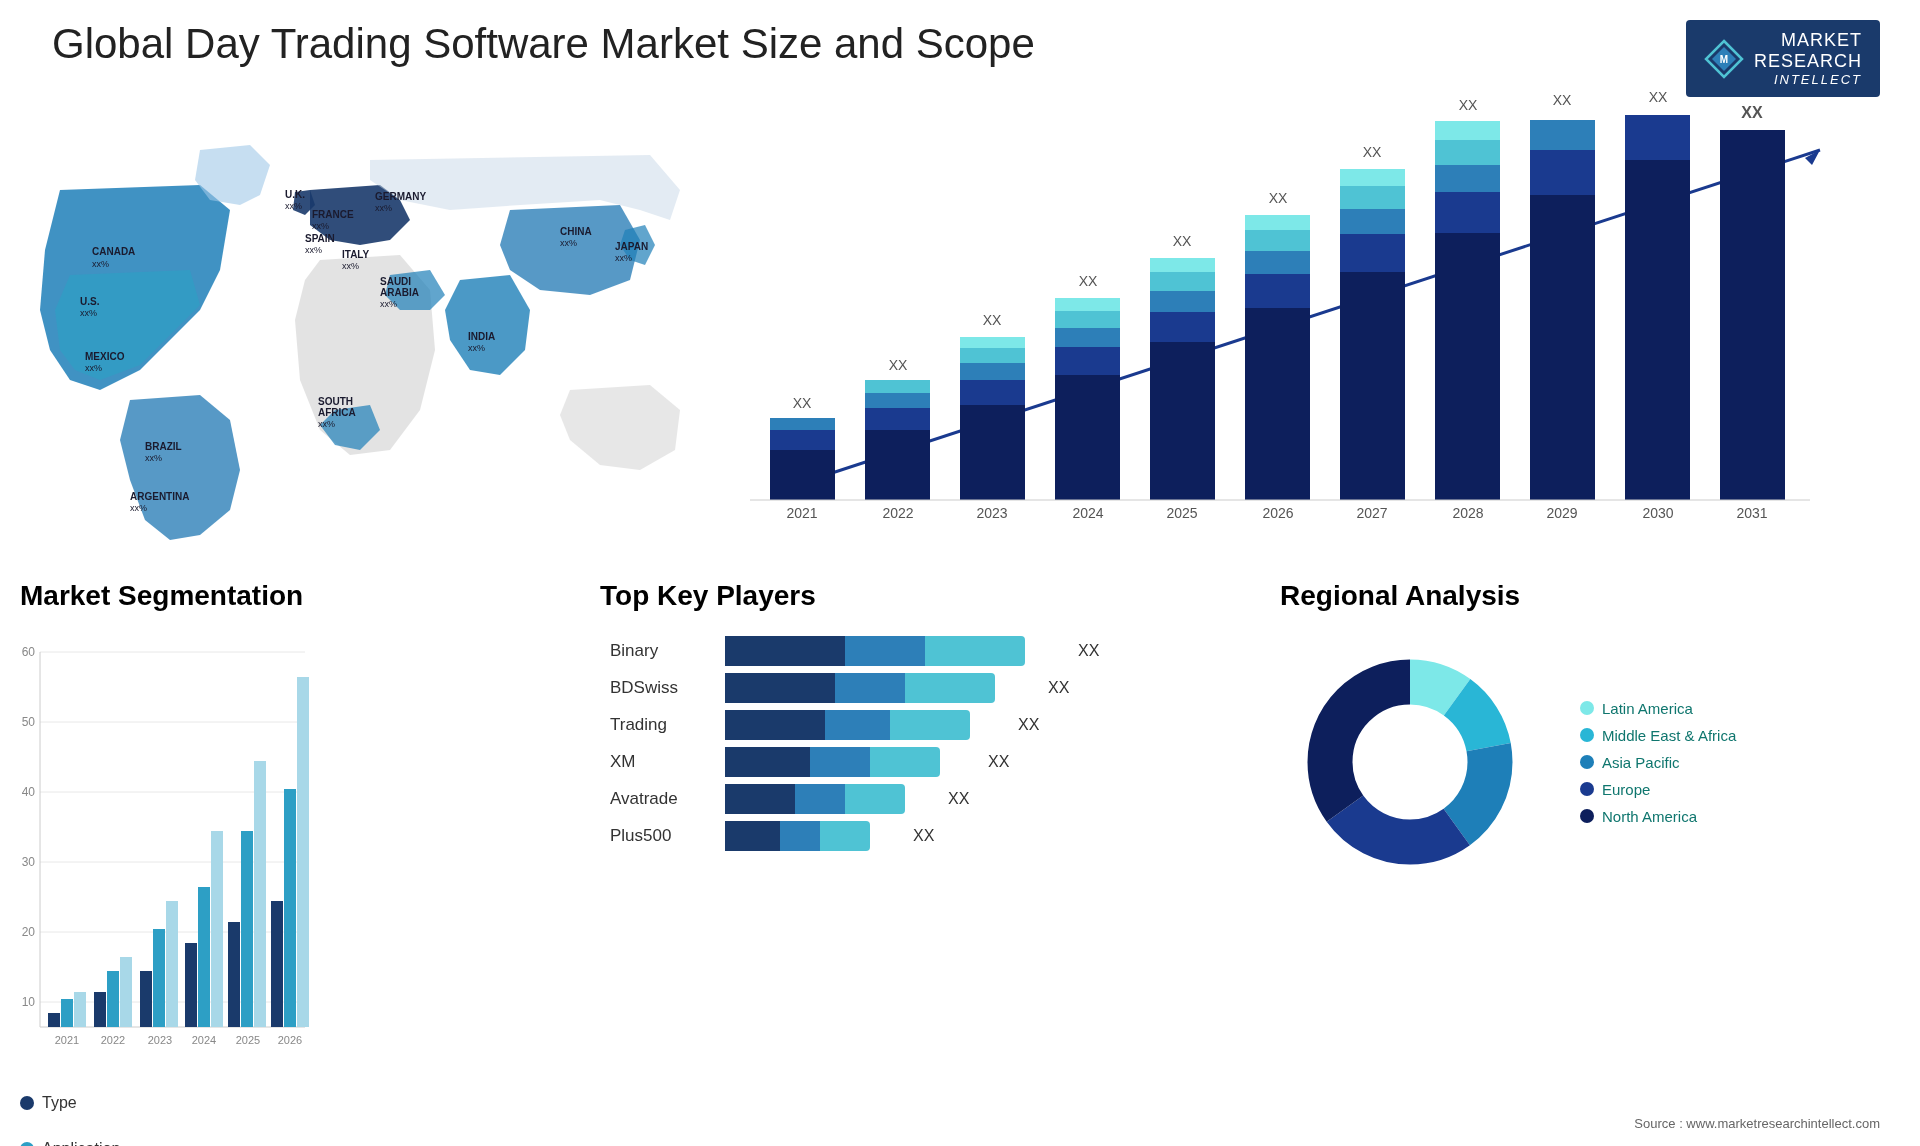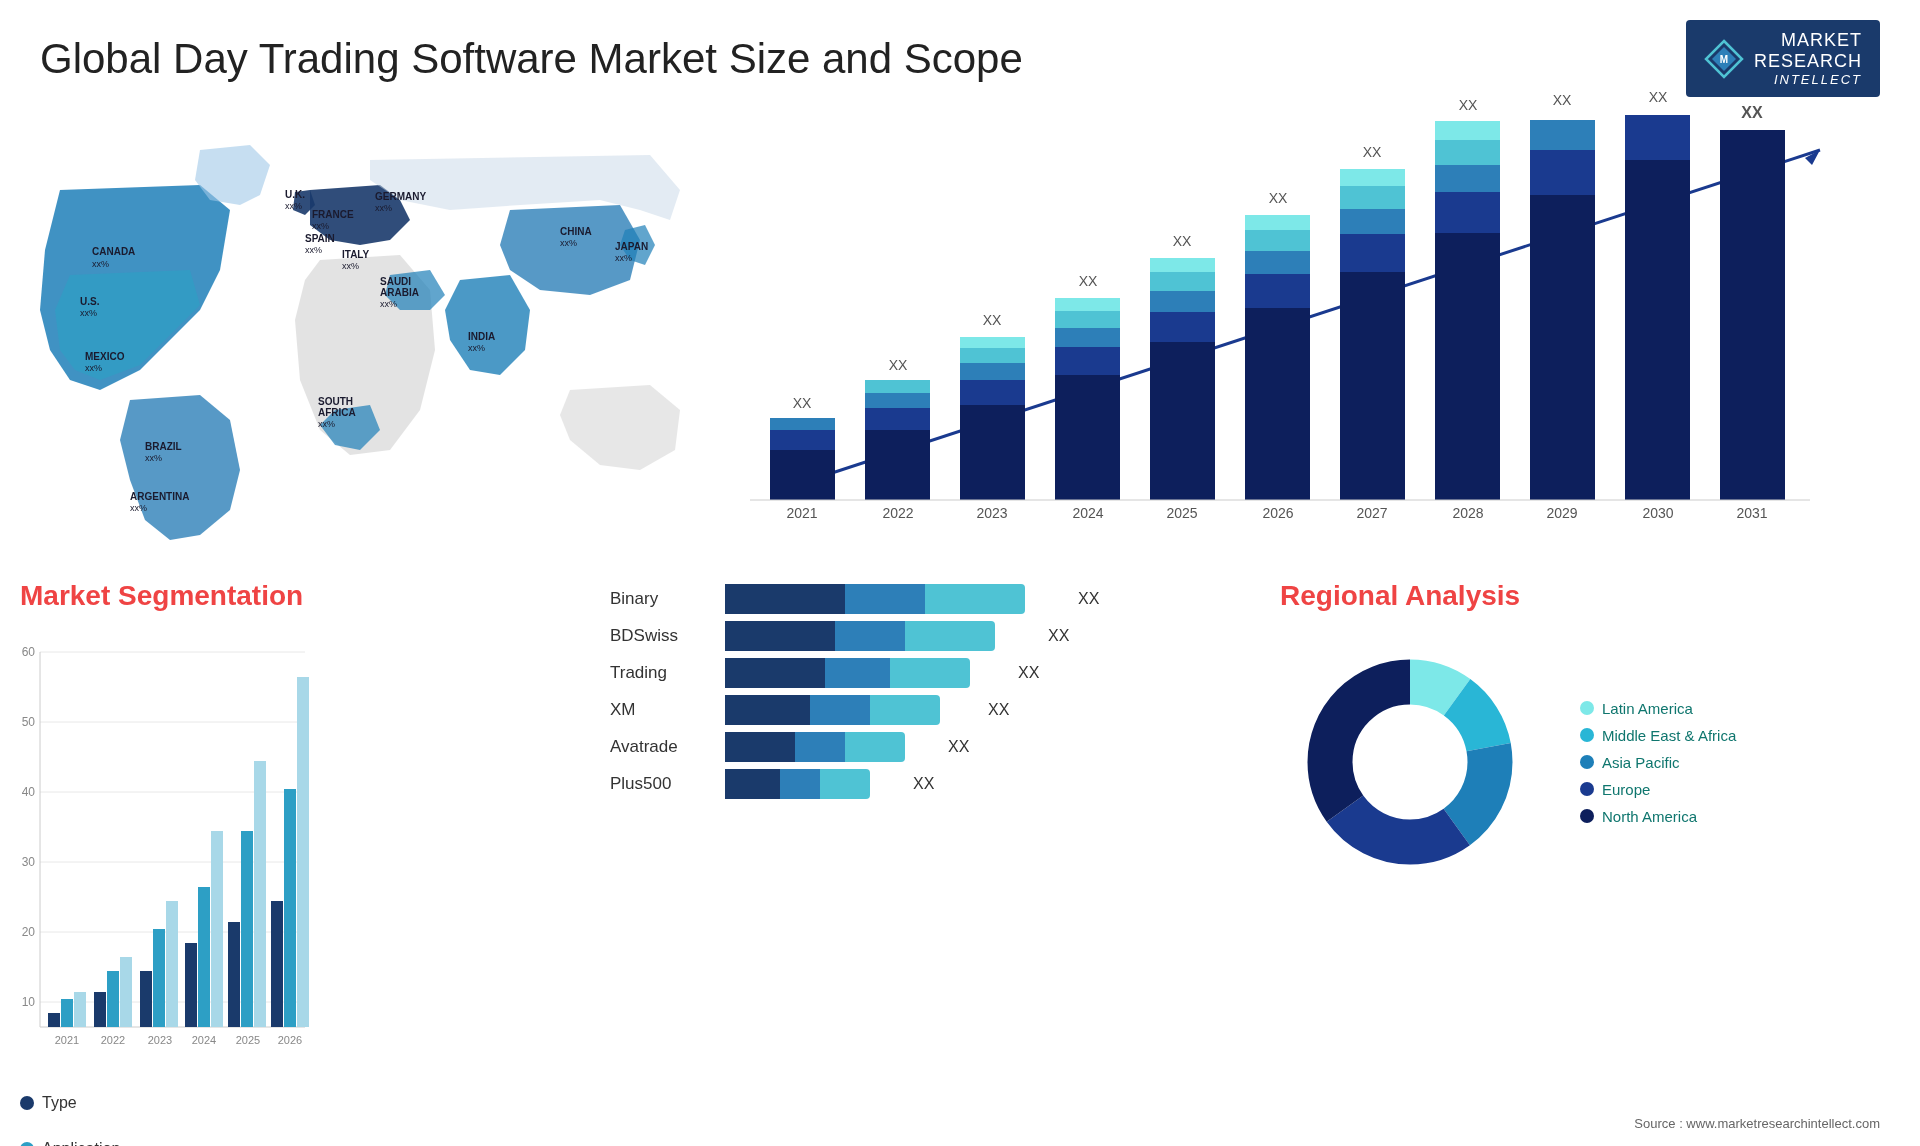--- a/index.html
+++ b/index.html
@@ -9,25 +9,25 @@
       background: #fff;
       font-family: Arial, sans-serif;
       overflow: hidden;
       position: relative;
     }
 
     
     .header {
       position: absolute;
       top: 20px;
-      left: 40px;
+      left: 52px;
       right: 40px;
       display: flex;
       justify-content: space-between;
-      align-items: center;
+      align-items: flex-start;
     }
     .page-title {
       font-size: 42px;
       font-weight: 400;
       color: #222;
     }
     .logo-area {
       display: flex;
       flex-direction: column;
       align-items: flex-end;
@@ -88,21 +88,21 @@
       top: 580px;
       left: 1260px;
       width: 660px;
       height: 540px;
     }
 
     
     .section-heading {
       font-size: 28px;
       font-weight: 700;
-      color: #ef4444;
+      color: #000000;
       margin-bottom: 20px;
       padding-left: 20px;
     }
 
     
     svg { overflow: visible; }
 
     
     .legend-item {
       display: flex;
@@ -432,20 +432,21 @@
       </div>
       <div class="legend-item">
         <div class="legend-dot" style="background:#a8d8e8;"></div>
         <span>Geography</span>
       </div>
     </div>
   </div>
 </div>
 
 <div class="bottom-middle">
+  <div class="section-heading">Top Key Players</div>
   <div class="players-table">
 
     <div class="player-row">
       <span class="player-name">Binary</span>
       <div class="player-bar-container">
         <div style="display:flex;height:30px;width:340px;">
           <div style="width:120px;background:#1a3a6b;height:100%;"></div>
           <div style="width:80px;background:#2d7fb8;height:100%;"></div>
           <div style="width:100px;background:#4fc3d4;height:100%;border-radius:0 4px 4px 0;"></div>
         </div>

